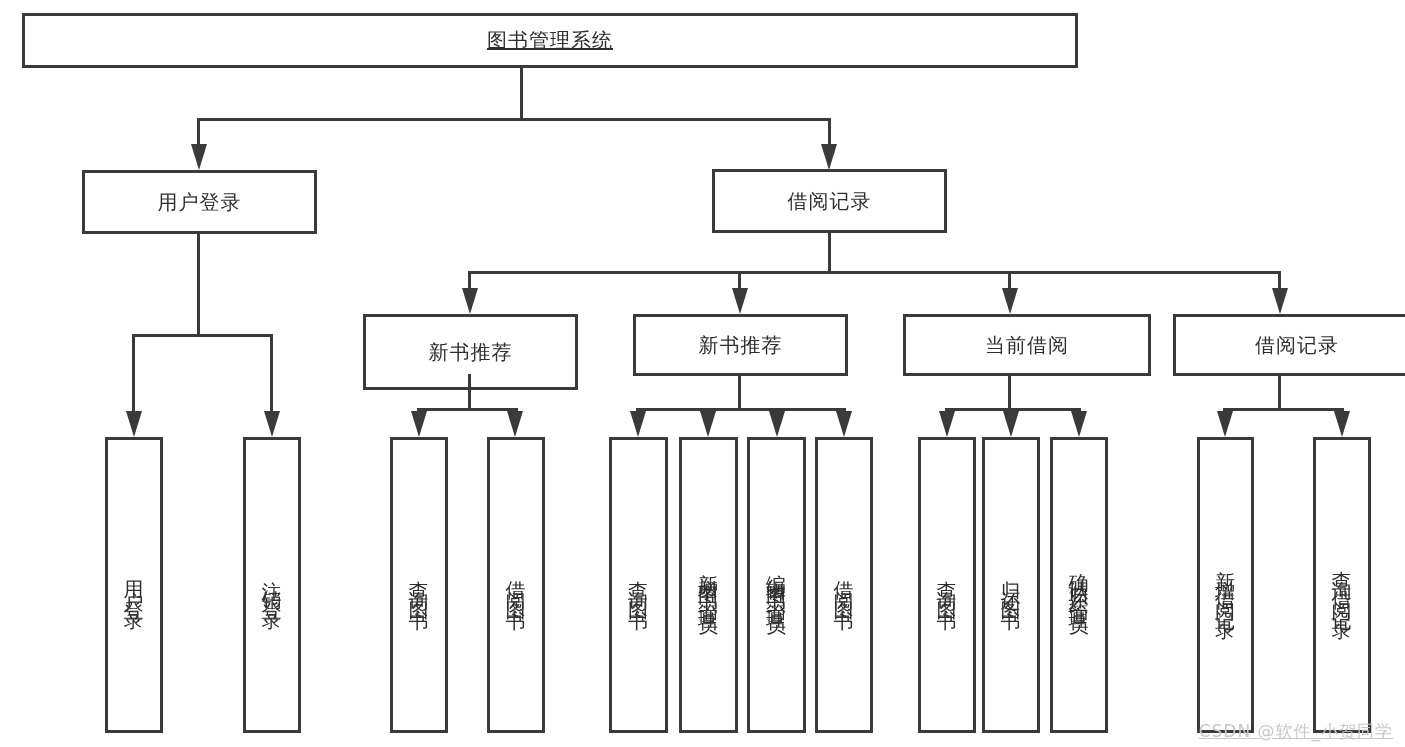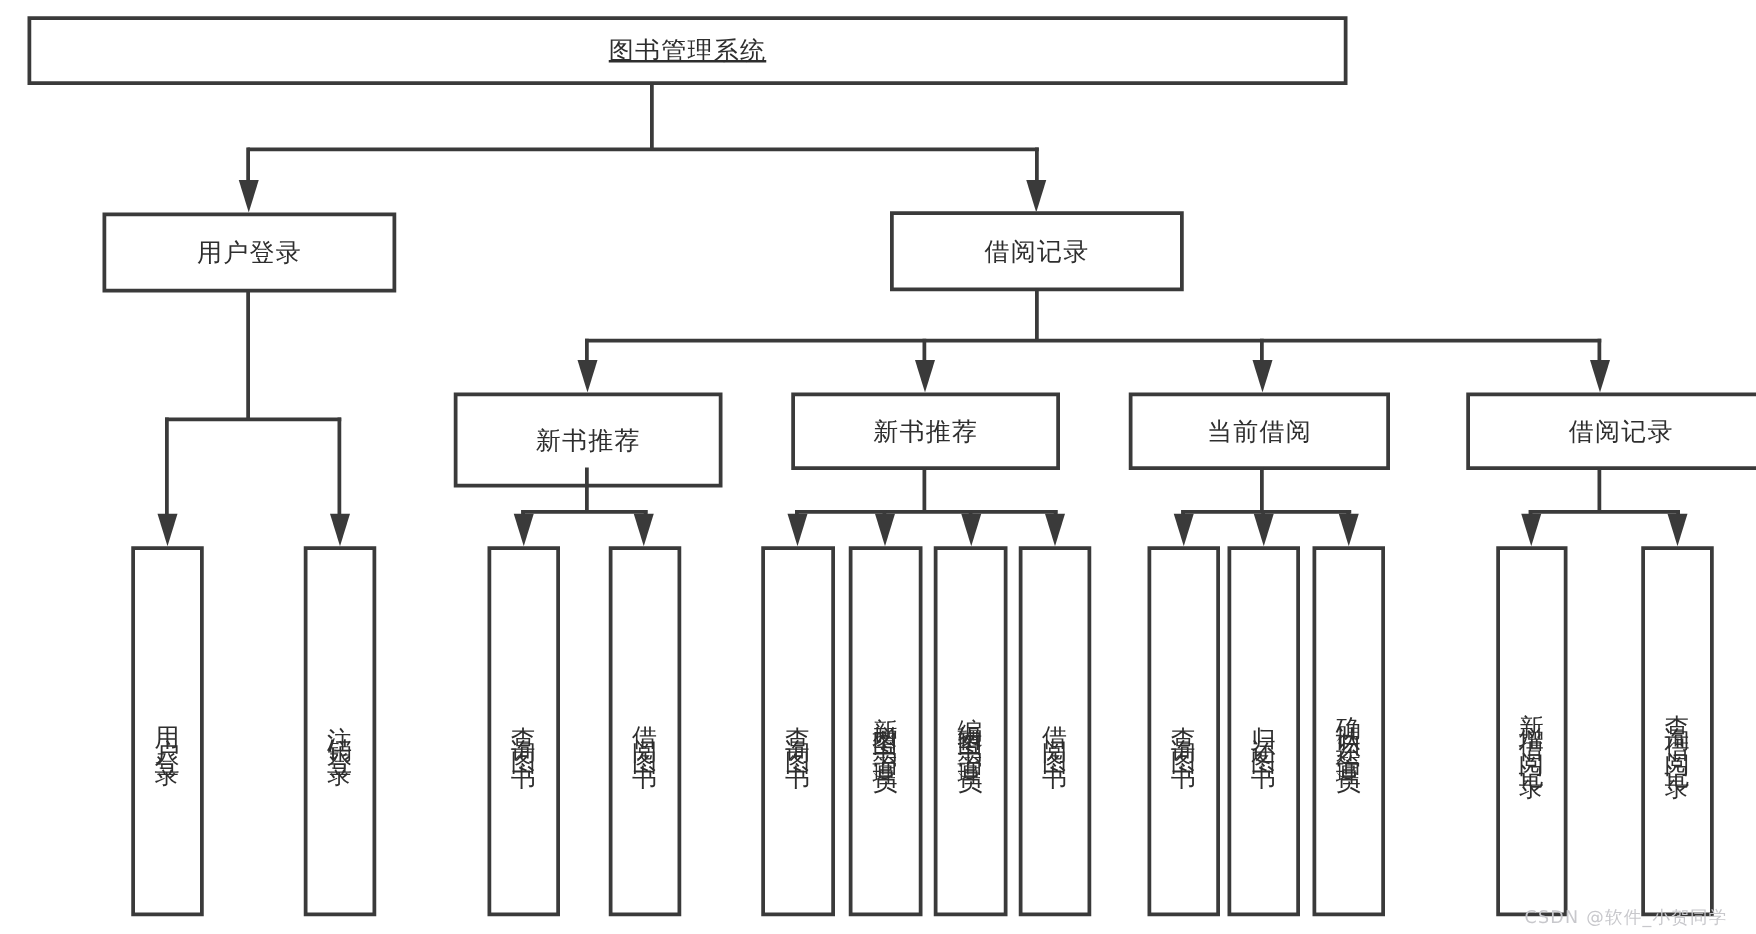--- a/index.html
+++ b/index.html
@@ -37,25 +37,26 @@
   .hline{height:3px;}
   .vline{width:3px;}
   .arr{
     position:absolute;width:0;height:0;
     border-left:8px solid transparent;
     border-right:8px solid transparent;
     border-top:26px solid var(--line);
   }
   .watermark{
     position:absolute;
-    right:23px;bottom:4px;
-    font-size:14px;
+    right:12px;bottom:4px;
+    font-size:17px;
     color:var(--wm);
     letter-spacing:1px;
     z-index:5;
+    text-decoration:underline;
   }
 </style>
 </head>
 <body>
 
 <div id="stage">
 
   <div class="box" style="left:22px;top:13px;width:1056px;height:55px;text-decoration:underline;">
     <span>图书管理系统</span>
   </div>
@@ -91,21 +92,21 @@
   <div class="arr" style="left:1002px;top:288px;"></div>
   <div class="vline" style="left:1278px;top:271px;height:22px;"></div>
   <div class="arr" style="left:1272px;top:288px;"></div>
 
   <div class="box" style="left:363px;top:314px;width:215px;height:76px;">
     <span>新书推荐</span>
   </div>
   <div class="box" style="left:633px;top:314px;width:215px;height:62px;">
     <span>新书推荐</span>
   </div>
-  <div class="box" style="left:903px;top:314px;width:209px;height:62px;">
+  <div class="box" style="left:903px;top:314px;width:248px;height:62px;">
     <span>当前借阅</span>
   </div>
   <div class="box" style="left:1173px;top:314px;width:248px;height:62px;">
     <span>借阅记录</span>
   </div>
 
   <div class="vline" style="left:468px;top:374px;height:36px;"></div>
   <div class="hline" style="left:417px;top:408px;width:101px;"></div>
   <div class="vline" style="left:417px;top:408px;height:10px;"></div>
   <div class="arr" style="left:411px;top:411px;"></div>

